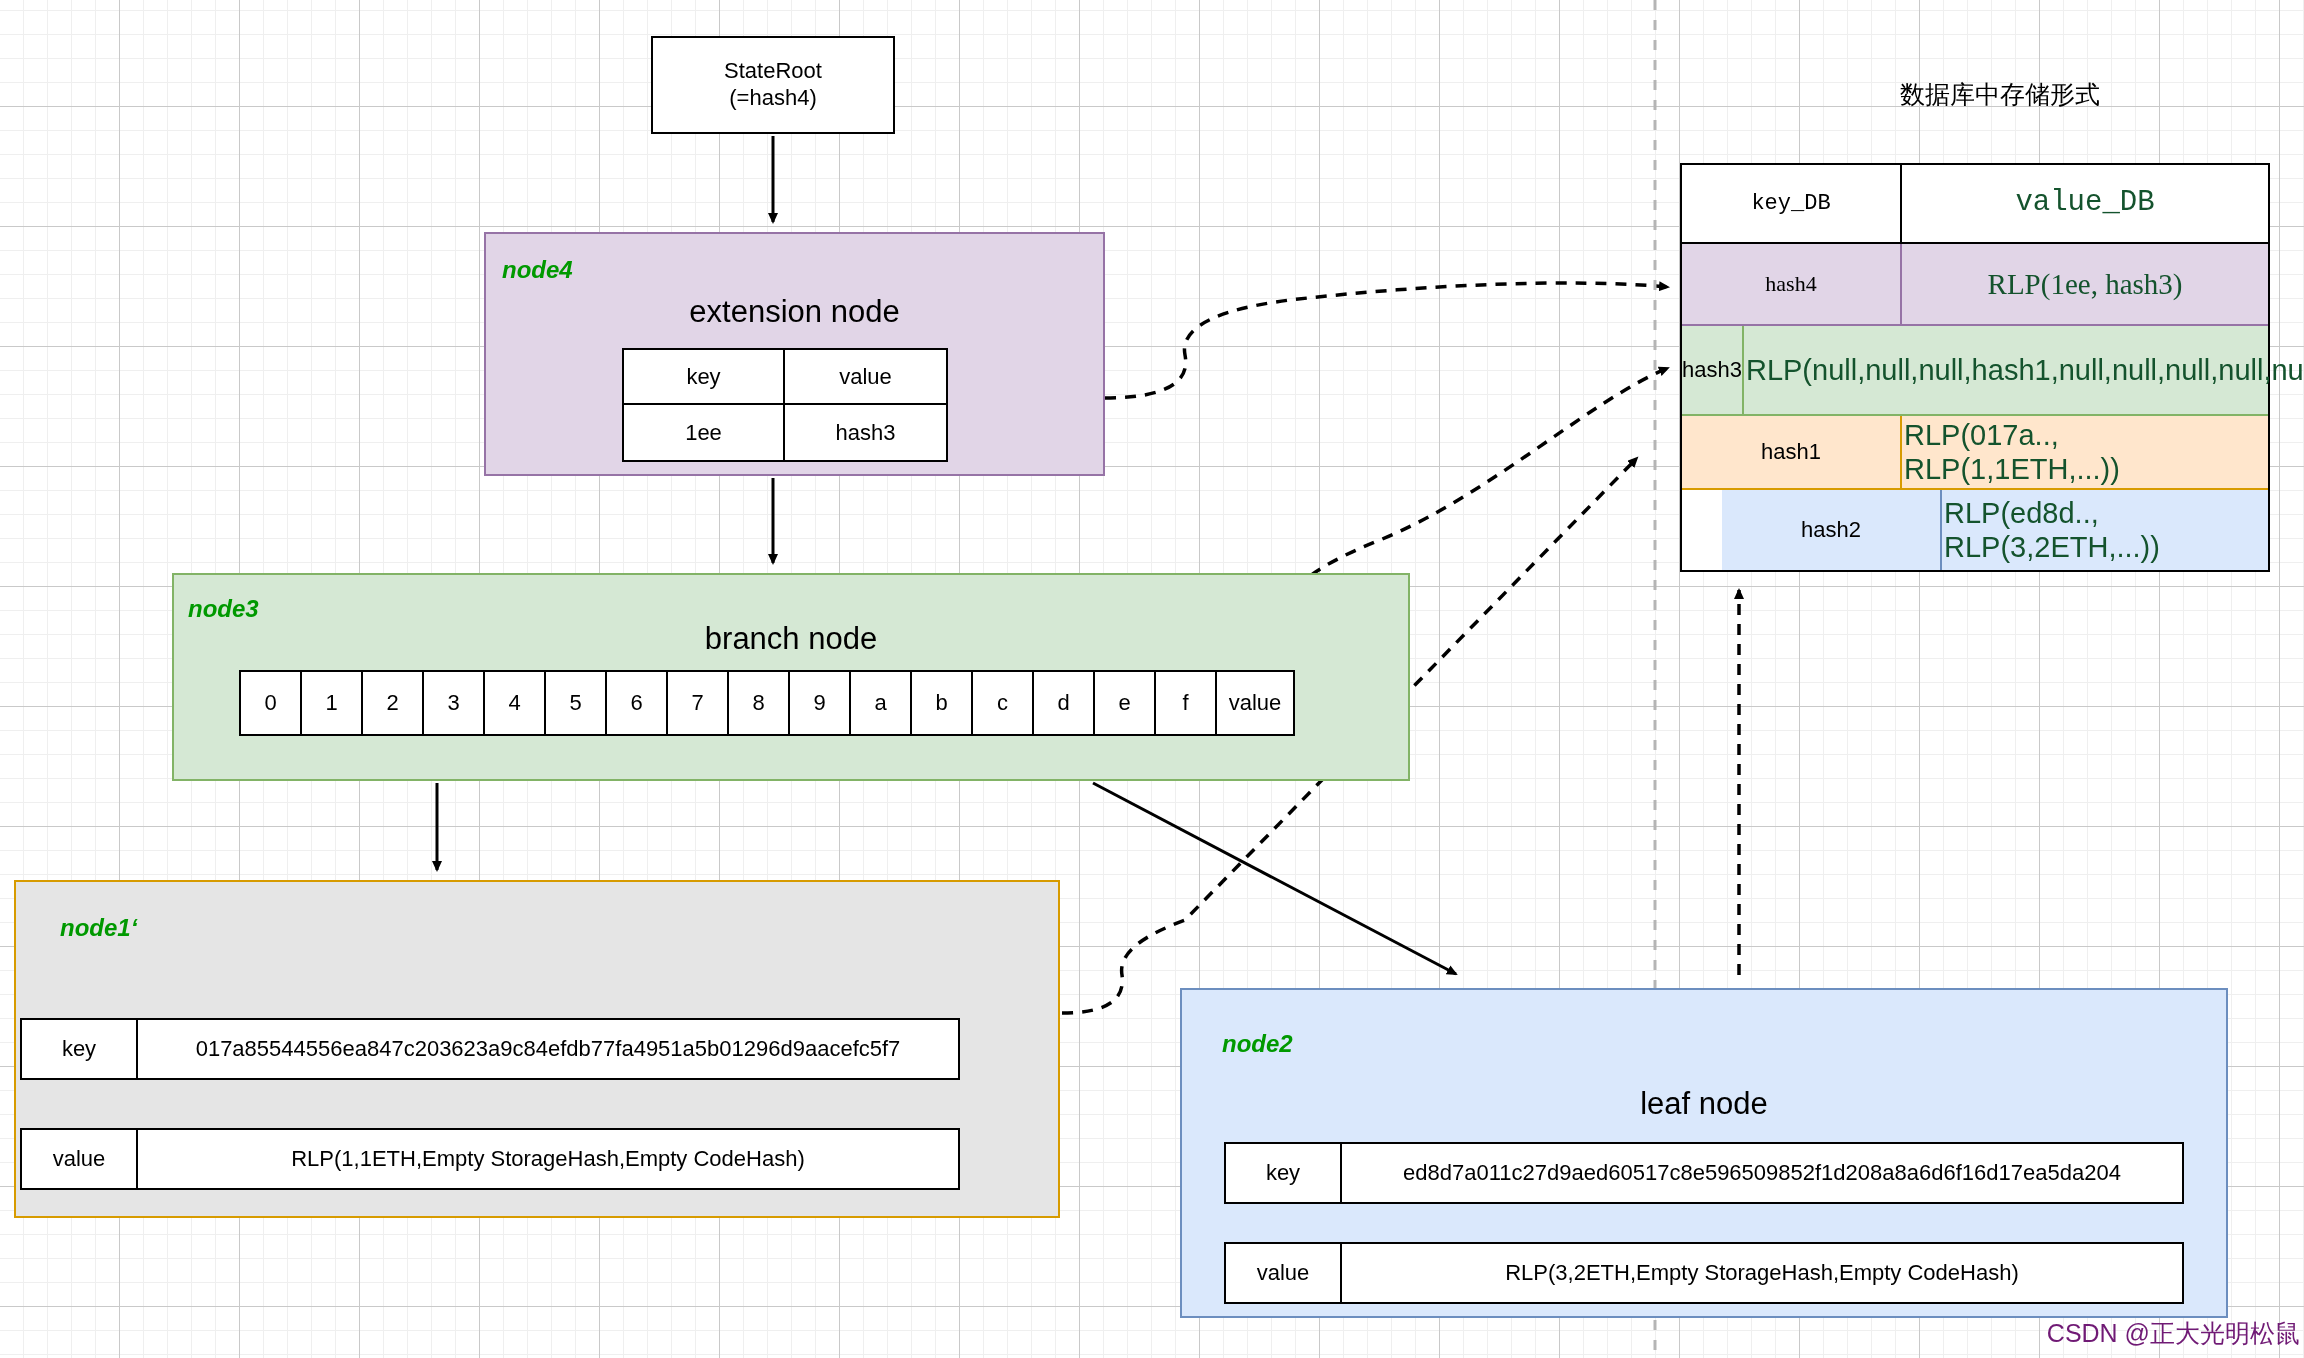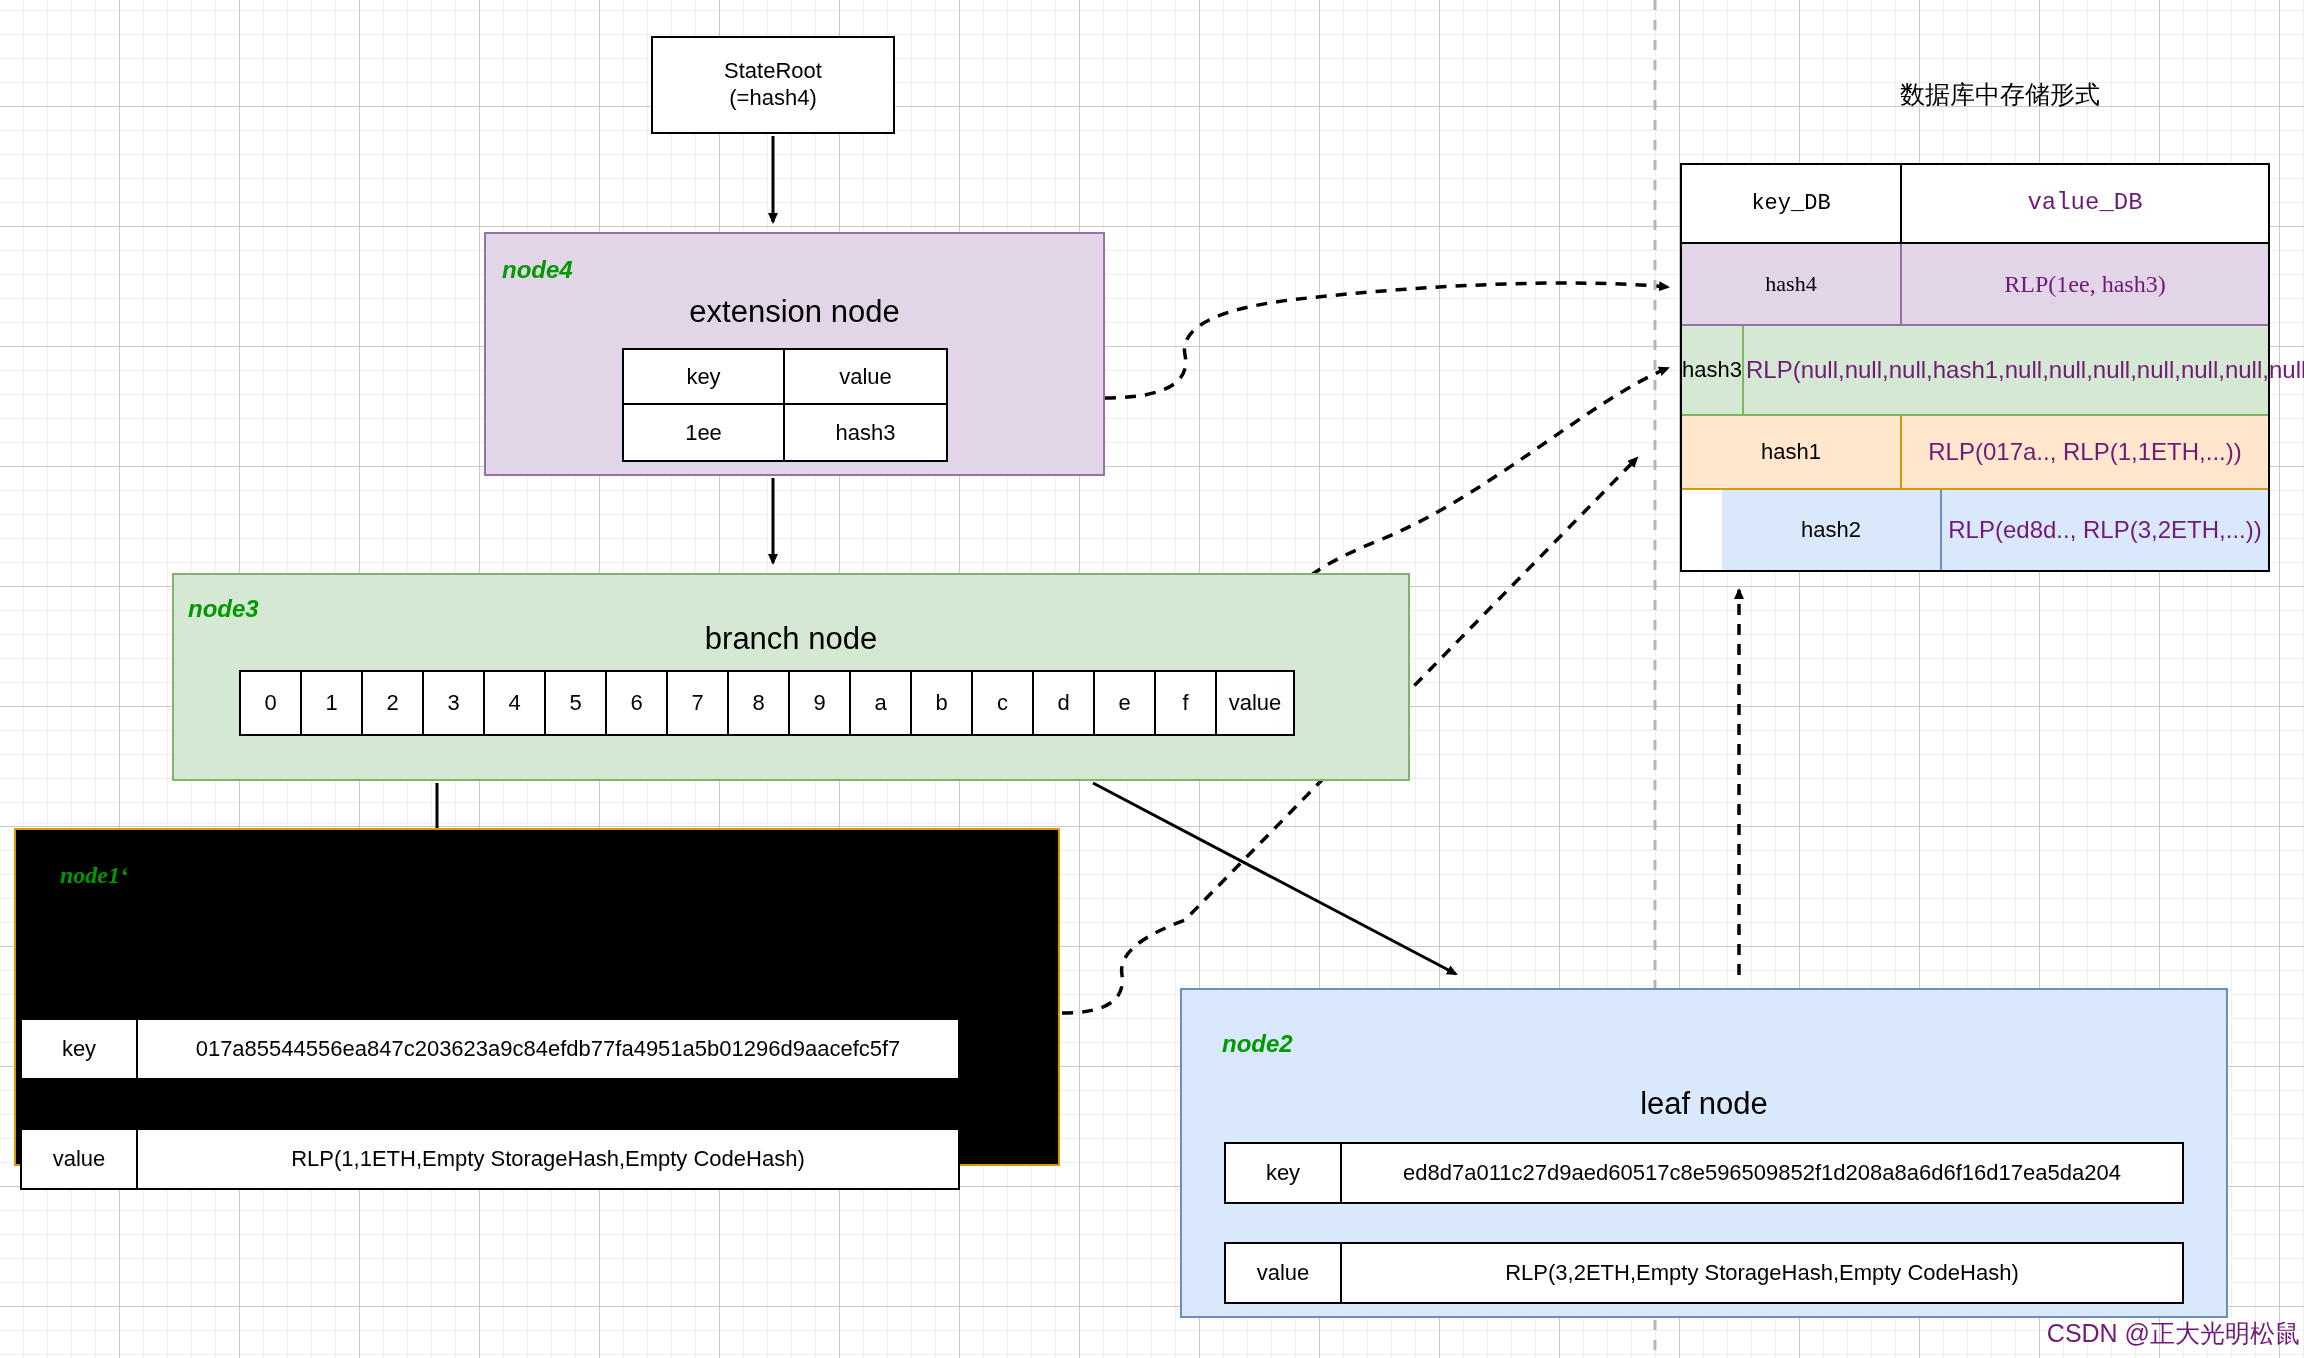--- a/index.html
+++ b/index.html
@@ -91,22 +91,22 @@
   }
   #node3-cells .bcell{
     width:61px;height:100%;
     display:flex;align-items:center;justify-content:center;
     border-right:2px solid #000;font-size:22px;color:#000;box-sizing:border-box;
   }
   #node3-cells .bcell.value-cell{width:76px;border-right:none;}
 
   
   #node1{
-    left:14px;top:828px;width:1046px;height:338px;
-    background:#000000;border-color:#d79b00;font-family:Liberation Serif, serif;
+    left:14px;top:880px;width:1046px;height:338px;
+    background:#e5e5e5;border-color:#d79b00;
   }
   #node1 .node-tag{left:44px;top:32px;}
   .kv-row{
     position:absolute;border:2px solid #000;background:#fff;display:flex;height:62px;
   }
   .kv-label{
     width:116px;display:flex;align-items:center;justify-content:center;
     border-right:2px solid #000;font-size:22px;color:#000;box-sizing:border-box;
   }
   .kv-val{
@@ -136,21 +136,21 @@
     border:2px solid #000;border-collapse:collapse;background:#fff;
   }
   #db-table .db-row{display:flex;}
   #db-table .db-key{
     width:220px;display:flex;align-items:center;justify-content:center;
     font-size:22px;color:#000;box-sizing:border-box;
     border-right:2px solid #000;
   }
   #db-table .db-val{
     flex:1;display:flex;align-items:center;justify-content:center;
-    font-size:24px;color:#701a75;box-sizing:border-box;text-align:center;
+    font-size:29px;color:#14532d;box-sizing:border-box;
     line-height:1.18;padding:4px 2px;
   }
   #db-table .db-row.header{height:77px;border-bottom:2px solid #000;font-family:Liberation Mono, monospace;}
   #db-table .db-row.r-hash4{height:80px;background:#e1d5e7;border-bottom:2px solid #9673a6;font-family:Liberation Serif, serif;}
   #db-table .db-row.r-hash4 .db-key{border-right-color:#9673a6;}
   #db-table .db-row.r-hash3{height:88px;background:#d5e8d4;border-bottom:2px solid #82b366;}
   #db-table .db-row.r-hash3 .db-key{border-right-color:#82b366;}
   #db-table .db-row.r-hash1{height:72px;background:#ffe6cc;border-bottom:2px solid #d79b00;}
   #db-table .db-row.r-hash1 .db-key{border-right-color:#d79b00;}
   #db-table .db-row.r-hash2{height:80px;background:#dae8fc;margin-left:40px;}

